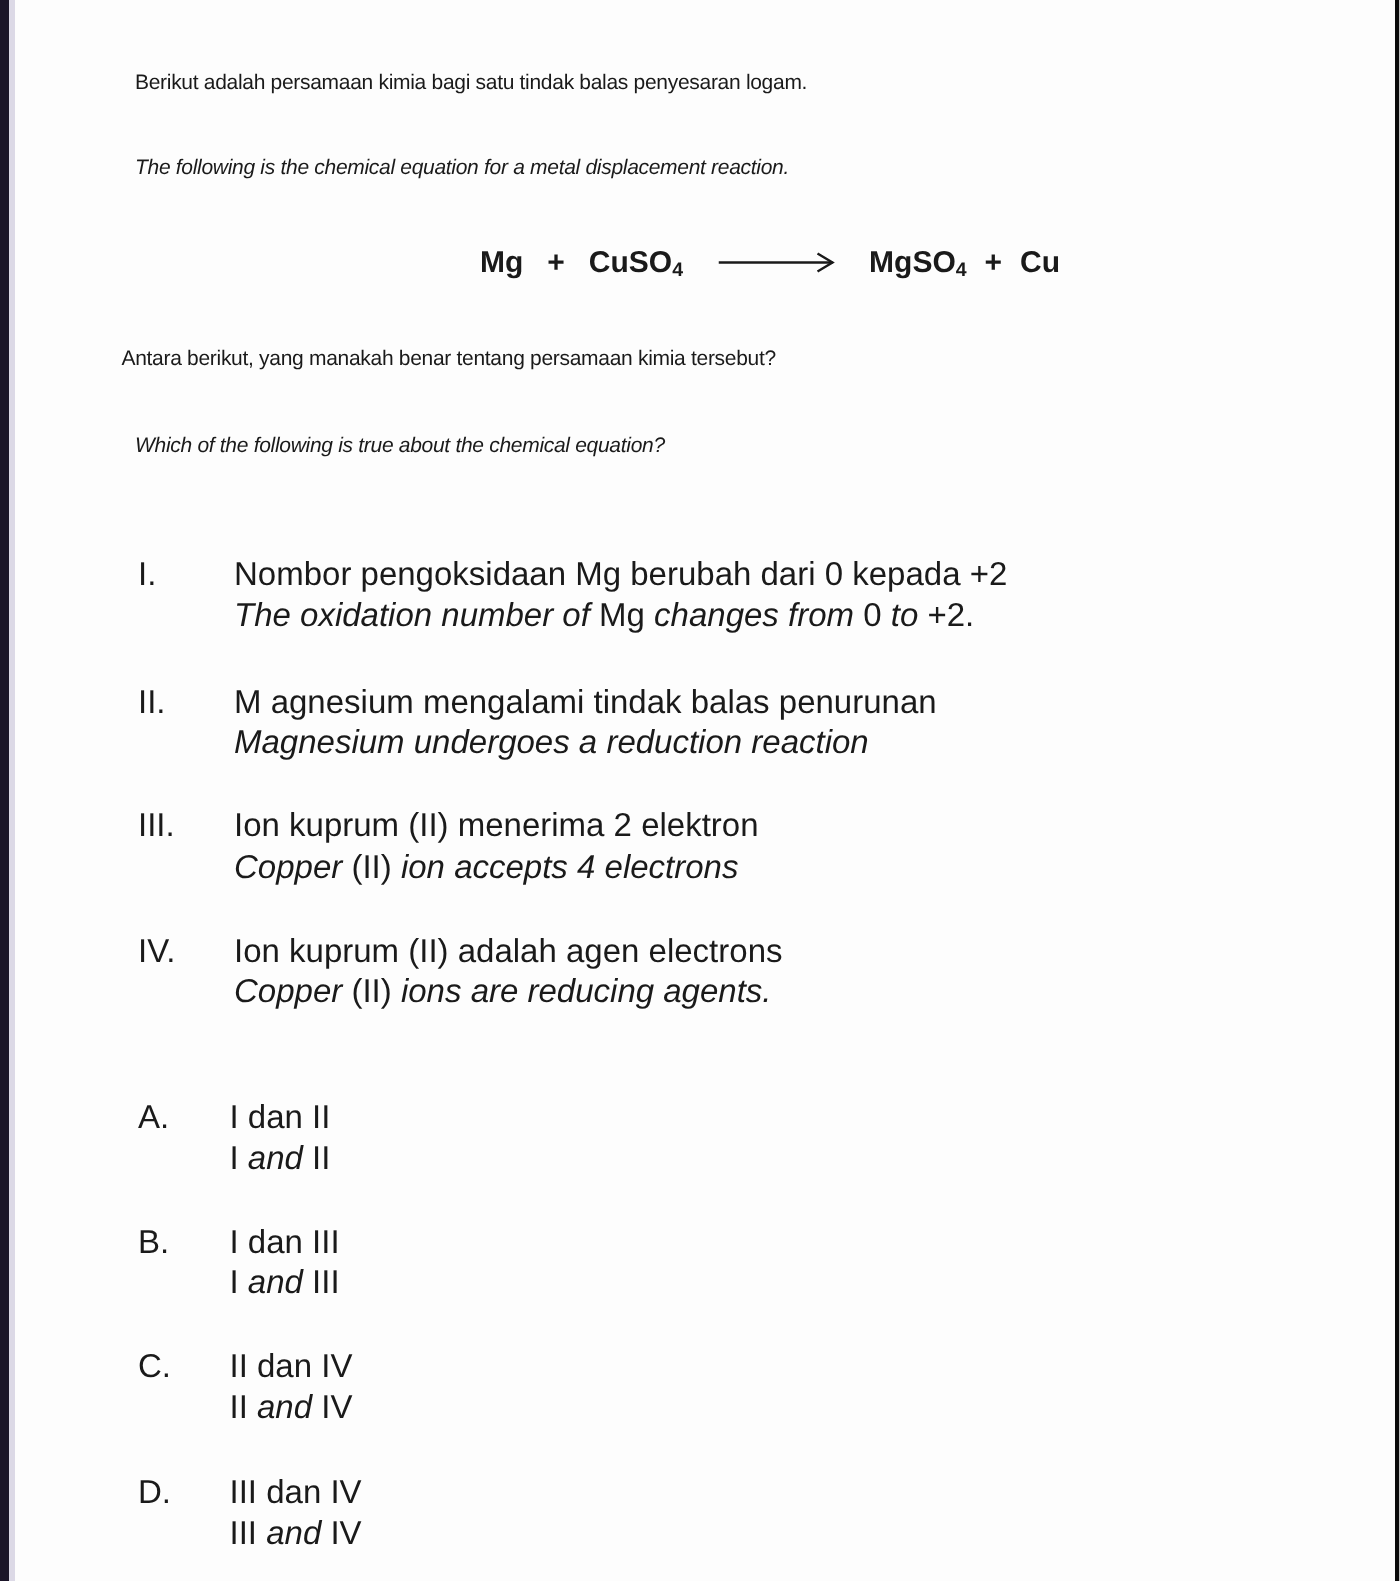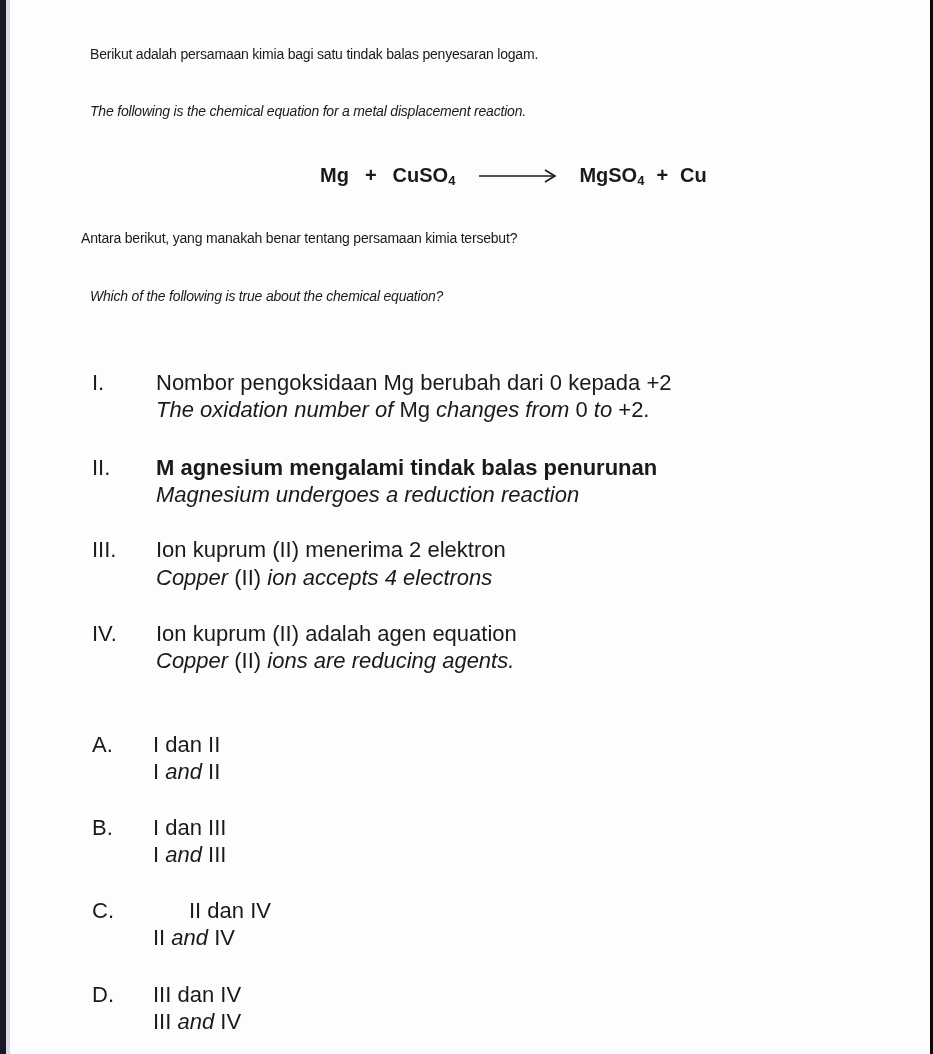--- a/index.html
+++ b/index.html
@@ -71,37 +71,37 @@
 <div>
   <div class="num" style="left:92px; top:370px;">I.</div>
   <div class="txt" style="left:156px; top:370px;">Nombor pengoksidaan Mg berubah dari 0 kepada +2</div>
   <div class="txt it" style="left:156px; top:397px;">
     <span>The oxidation number of </span><span class="up">Mg</span><span> changes from </span><span class="up">0</span><span> to </span><span class="up">+2.</span>
   </div>
 </div>
 
 <div>
   <div class="num" style="left:92px; top:455px;">II.</div>
-  <div class="txt" style="left:156px; top:455px;font-weight:bold;">M agnesium mengalami tindak balas penurunan</div>
+  <div class="txt" style="left:156px; top:455px;">M agnesium mengalami tindak balas penurunan</div>
   <div class="txt it" style="left:156px; top:482px;">
     <span>Magnesium undergoes a reduction reaction</span>
   </div>
 </div>
 
 <div>
   <div class="num" style="left:92px; top:537px;">III.</div>
   <div class="txt" style="left:156px; top:537px;">Ion kuprum (II) menerima 2 elektron</div>
   <div class="txt it" style="left:156px; top:565px;">
     <span>Copper </span><span class="up">(II)</span><span> ion accepts 4 electrons</span>
   </div>
 </div>
 
 <div>
   <div class="num" style="left:92px; top:621px;">IV.</div>
-  <div class="txt" style="left:156px; top:621px;">Ion kuprum (II) adalah agen equation</div>
+  <div class="txt" style="left:156px; top:621px;">Ion kuprum (II) adalah agen electrons</div>
   <div class="txt it" style="left:156px; top:648px;">
     <span>Copper </span><span class="up">(II)</span><span> ions are reducing agents.</span>
   </div>
 </div>
 
 <div>
   <div class="num" style="left:92px; top:732px;">A.</div>
   <div class="txt" style="left:153px; top:732px;">I dan II</div>
   <div class="txt" style="left:153px; top:759px;">
     <span>I </span><span class="it">and</span><span> II</span>
@@ -111,21 +111,21 @@
 <div>
   <div class="num" style="left:92px; top:815px;">B.</div>
   <div class="txt" style="left:153px; top:815px;">I dan III</div>
   <div class="txt" style="left:153px; top:842px;">
     <span>I </span><span class="it">and</span><span> III</span>
   </div>
 </div>
 
 <div>
   <div class="num" style="left:92px; top:898px;">C.</div>
-  <div class="txt" style="left:153px; top:898px;margin-left:36px;">II dan IV</div>
+  <div class="txt" style="left:153px; top:898px;">II dan IV</div>
   <div class="txt" style="left:153px; top:925px;">
     <span>II </span><span class="it">and</span><span> IV</span>
   </div>
 </div>
 
 <div>
   <div class="num" style="left:92px; top:982px;">D.</div>
   <div class="txt" style="left:153px; top:982px;">III dan IV</div>
   <div class="txt" style="left:153px; top:1009px;">
     <span>III </span><span class="it">and</span><span> IV</span>

